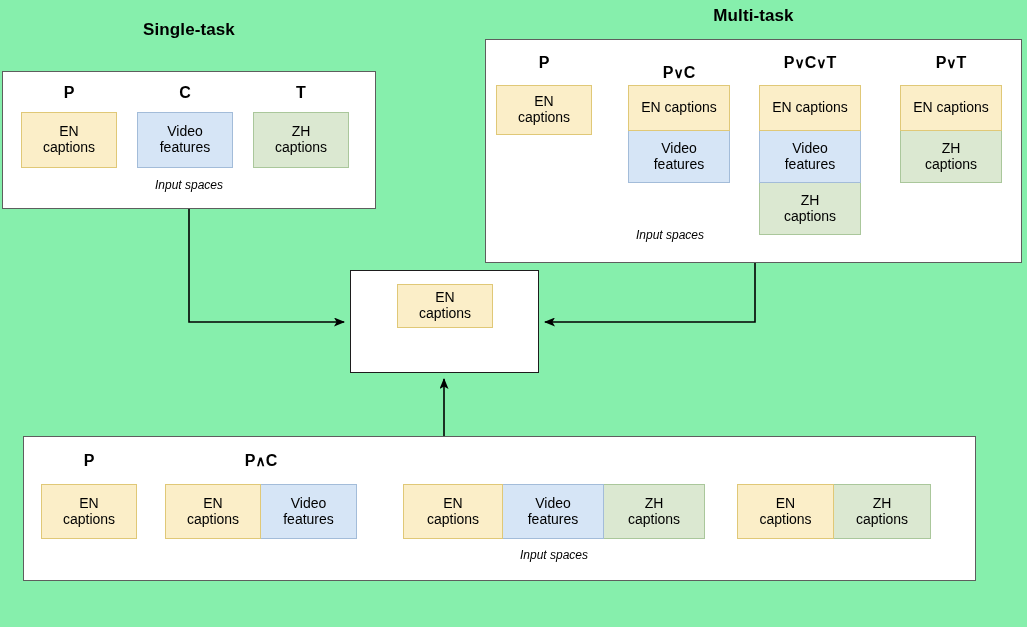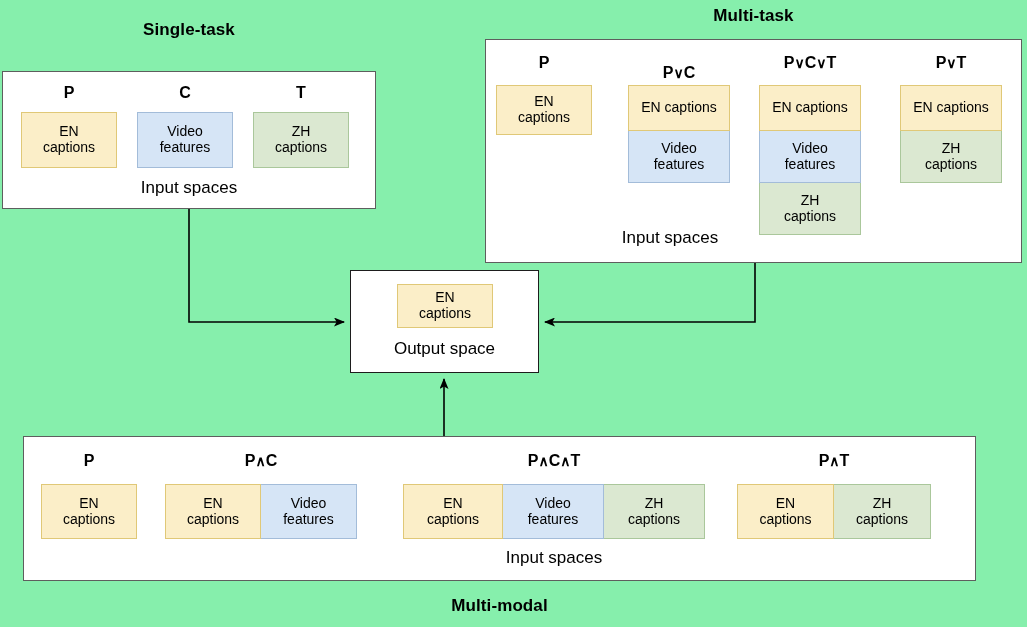--- a/index.html
+++ b/index.html
@@ -35,21 +35,22 @@
   .frame {
     position: absolute;
     background: #ffffff;
     border: 1.6px solid #5e5e5e;
     box-sizing: border-box;
   }
 
   
   .caption {
     position: absolute;
-    font-size: 17px;
+    font-size: 12px;
+    font-style: italic;
     white-space: nowrap;
     color: #000;
   }
 
   
   .sym {
     position: absolute;
     font-size: 16px;
     font-weight: bold;
     text-align: center;
@@ -211,21 +212,20 @@
 
   <div class="caption" style="left:540px; top:228px; width:260px; text-align:center;">Input spaces</div>
 
   <div class="frame" style="left:350px; top:270px; width:189px; height:103px; border-color:#1d1d1d;"></div>
   <div class="chip en" style="left:397px; top:284px; width:96px; height:44px;">
     <div>
       <span>EN</span><br>
       <span>captions</span>
     </div>
   </div>
-  <div class="caption" style="left:350px; top:339px; width:189px; text-align:center;">Output space</div>
 
   <div class="frame" style="left:23px; top:436px; width:953px; height:145px;"></div>
 
   <div class="sym" style="left:41px; top:452px; width:96px;">
     <span>P</span>
   </div>
   <div class="chip en" style="left:41px; top:484px; width:96px; height:55px;">
     <div>
       <span>EN</span><br>
       <span>captions</span>
@@ -241,55 +241,48 @@
       <span>captions</span>
     </div>
   </div>
   <div class="chip vid row-next" style="left:261px; top:484px; width:96px; height:55px;">
     <div>
       <span>Video</span><br>
       <span>features</span>
     </div>
   </div>
 
-  <div class="sym" style="left:403px; top:452px; width:302px;">
-    <span>P</span><span class="op">∧</span><span>C</span><span class="op">∧</span><span>T</span>
-  </div>
   <div class="chip en" style="left:403px; top:484px; width:100px; height:55px;">
     <div>
       <span>EN</span><br>
       <span>captions</span>
     </div>
   </div>
   <div class="chip vid row-next" style="left:503px; top:484px; width:101px; height:55px;">
     <div>
       <span>Video</span><br>
       <span>features</span>
     </div>
   </div>
   <div class="chip zh row-next" style="left:604px; top:484px; width:101px; height:55px;">
     <div>
       <span>ZH</span><br>
       <span>captions</span>
     </div>
   </div>
 
-  <div class="sym" style="left:737px; top:452px; width:194px;">
-    <span>P</span><span class="op">∧</span><span>T</span>
-  </div>
   <div class="chip en" style="left:737px; top:484px; width:97px; height:55px;">
     <div>
       <span>EN</span><br>
       <span>captions</span>
     </div>
   </div>
   <div class="chip zh row-next" style="left:834px; top:484px; width:97px; height:55px;">
     <div>
       <span>ZH</span><br>
       <span>captions</span>
     </div>
   </div>
 
   <div class="caption" style="left:403px; top:548px; width:302px; text-align:center;">Input spaces</div>
 
-  <div class="section-title" style="left:23px; top:596px; width:953px;">Multi-modal</div>
 
 </div>
 
 </body></html>

